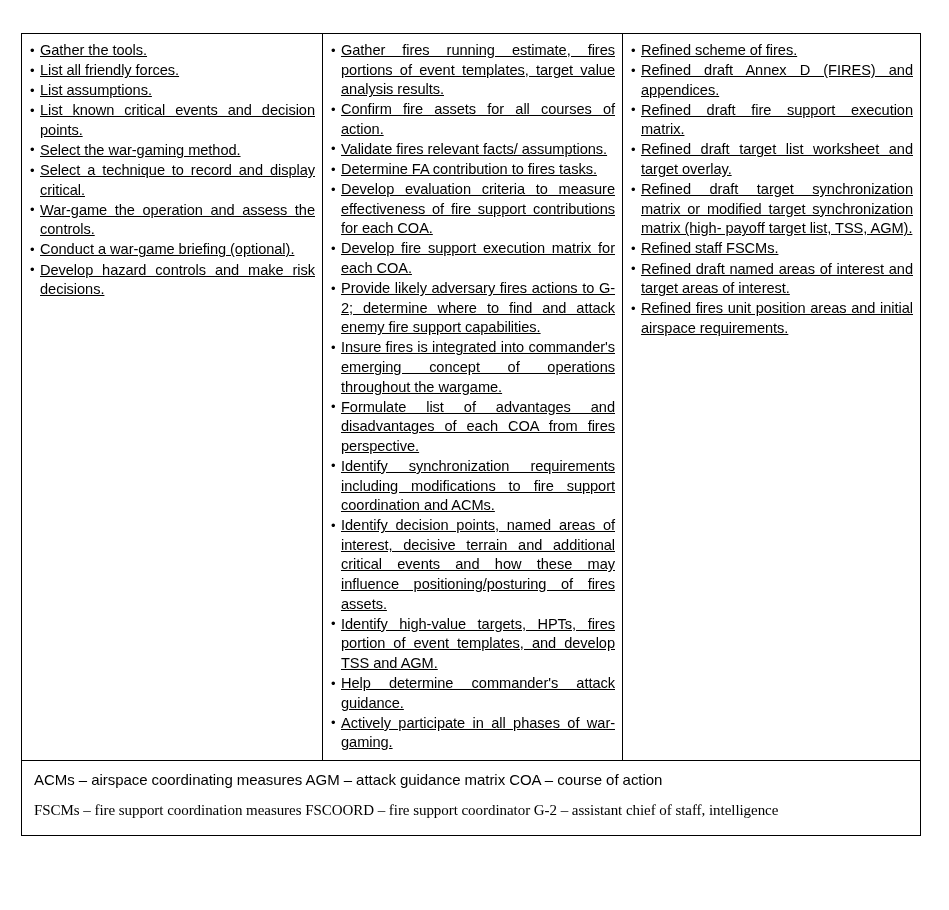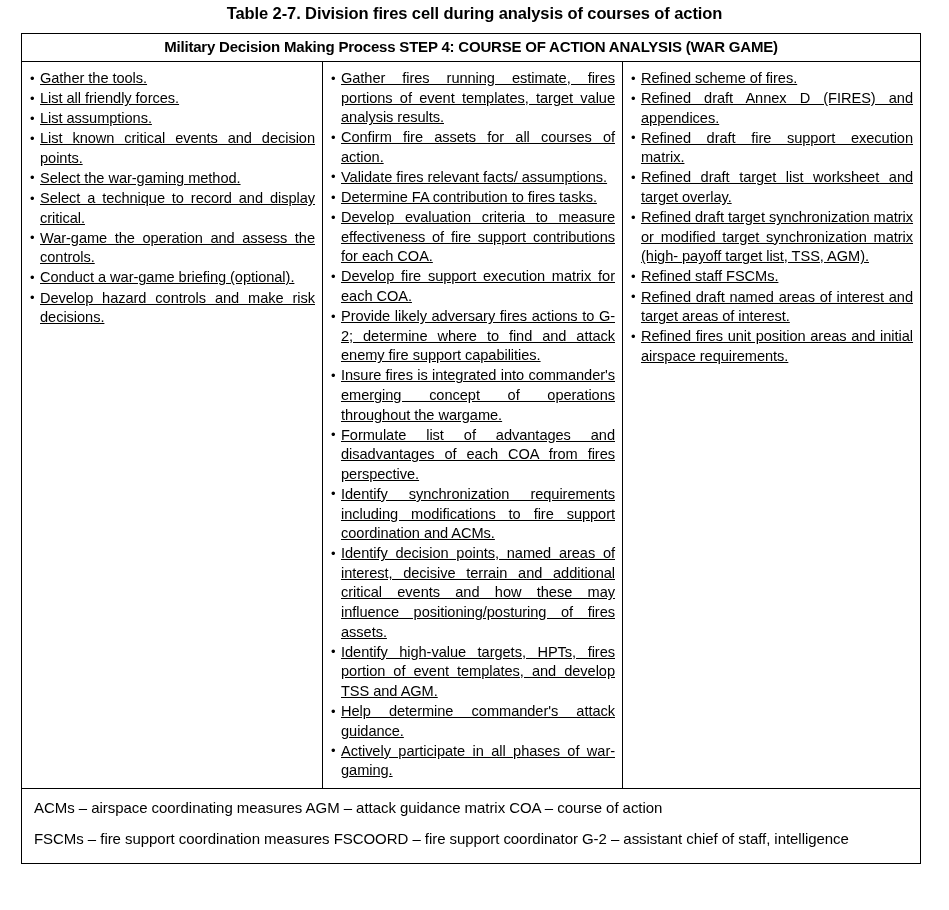--- a/index.html
+++ b/index.html
@@ -94,43 +94,40 @@
     padding: 10px 12px 12px 12px !important;
   }
   .legend-line {
     font-size: 15px;
     line-height: 17px;
     margin-bottom: 14px;
     letter-spacing: -0.05px;
   }
   .legend-line:last-child {
     margin-bottom: 4px;
+    font-family: Liberation Serif, serif;
   }
   .col1 { width: 301px; }
   .col2 { width: 300px; }
   .col3 { width: 298px; }
 </style>
 </head>
 <body>
 
 <div class="page">
 
-  <div class="table-caption">Table 2-7. Division fires cell during analysis of courses of action</div>
 
   <div class="table-wrap">
     <table class="main">
       <colgroup>
         <col class="col1">
         <col class="col2">
         <col class="col3">
       </colgroup>
       <tbody>
-        <tr>
-          <td class="banner-cell" colspan="3">Military Decision Making Process STEP 4: COURSE OF ACTION ANALYSIS (WAR GAME)</td>
-        </tr>
         <tr>
           <td class="body-cell">
             <ul class="bullets">
               <li>Gather the tools.</li>
               <li>List all friendly forces.</li>
               <li>List assumptions.</li>
               <li>List known critical events and decision points.</li>
               <li>Select the war-gaming method.</li>
               <li>Select a technique to record and display critical.</li>
               <li>War-game the operation and assess the controls.</li>

